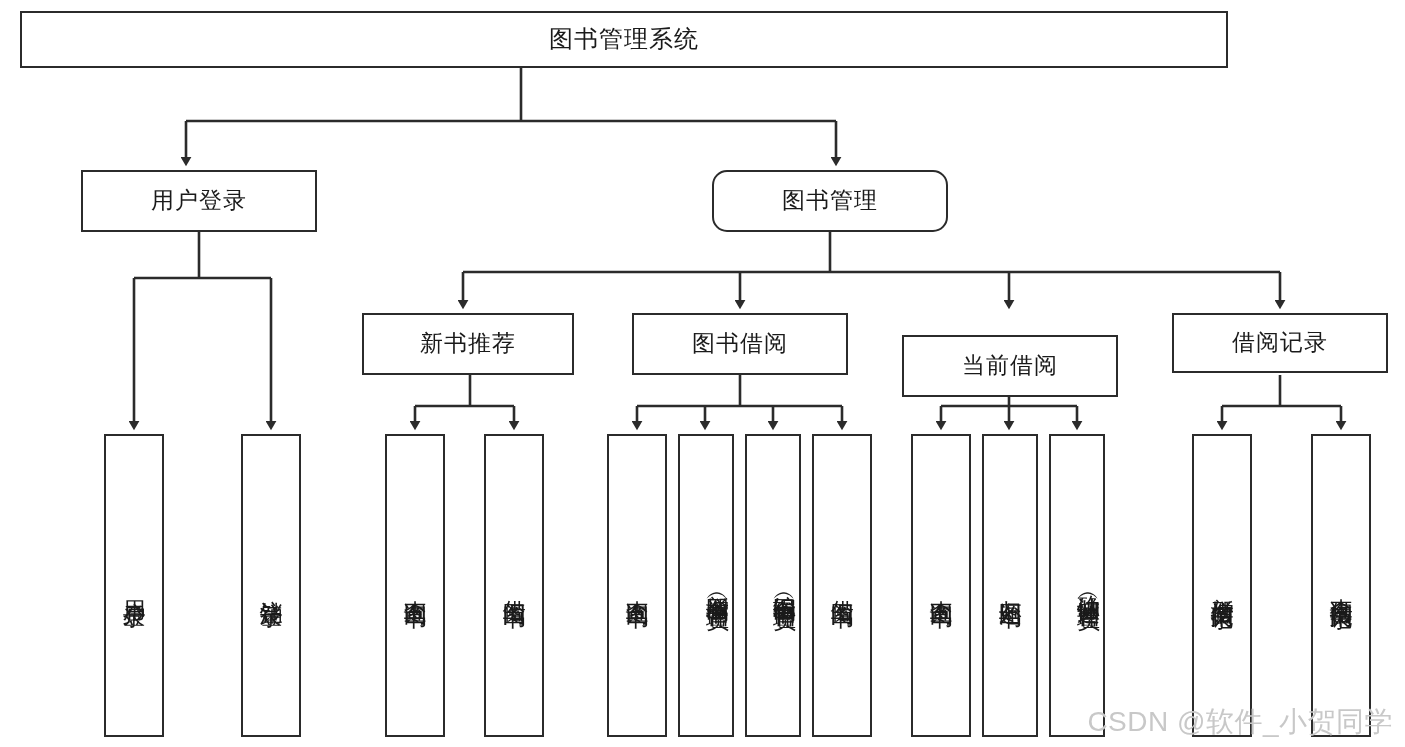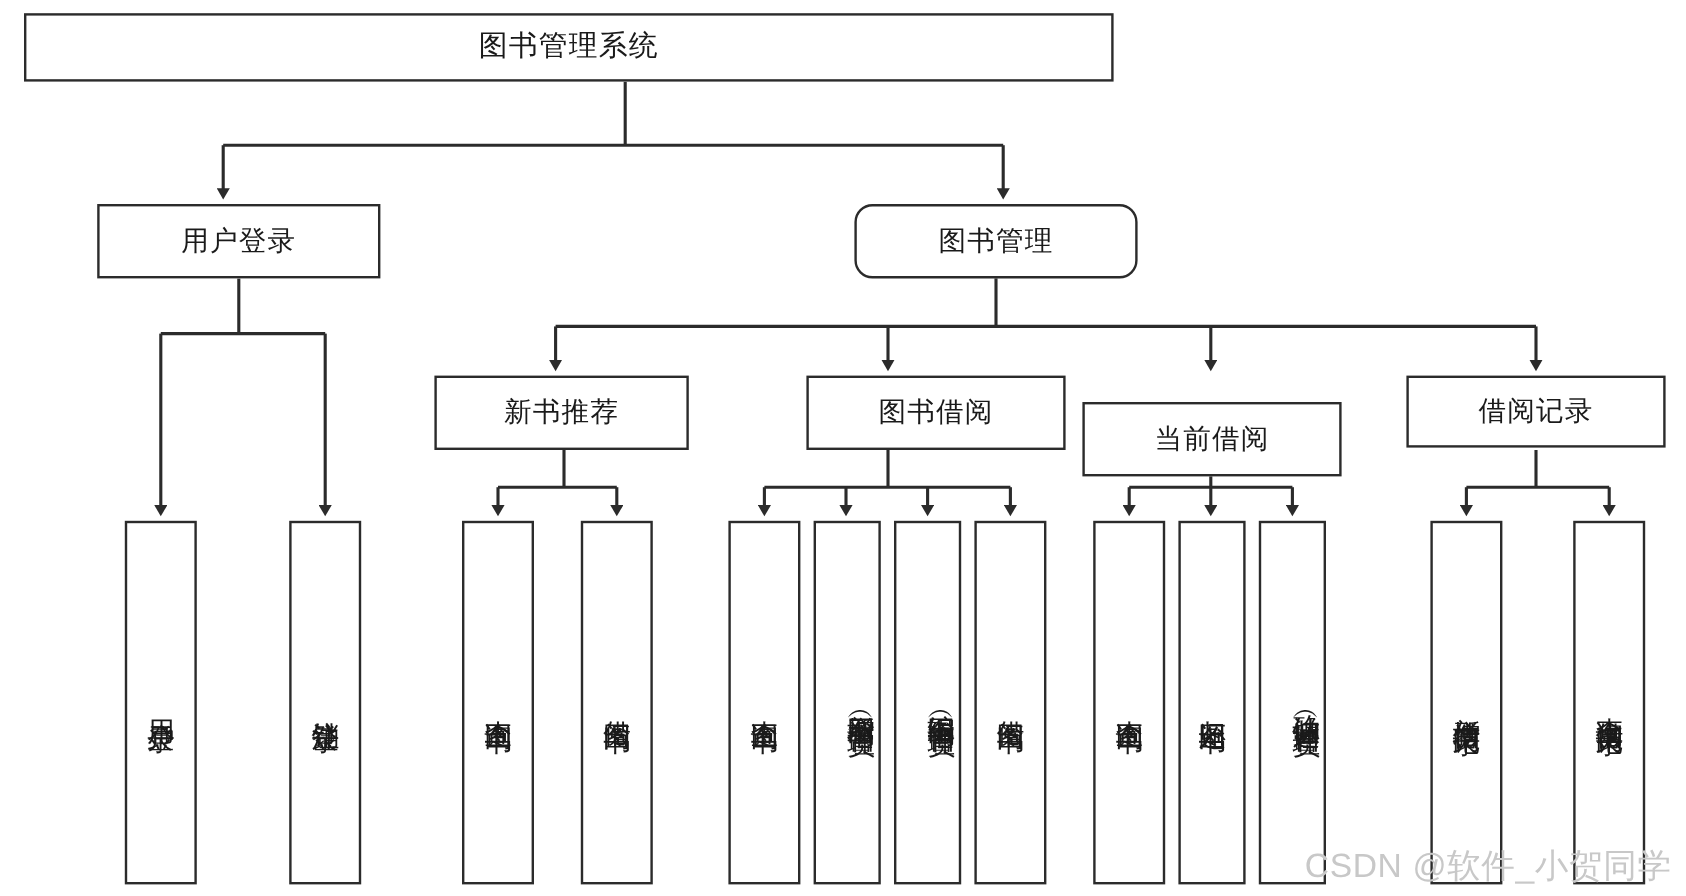--- a/index.html
+++ b/index.html
@@ -117,27 +117,27 @@
       <path d="M1009,406 L1009,423" marker-end="url(#arrow)"></path>
       <path d="M1077,406 L1077,423" marker-end="url(#arrow)"></path>
 
       <path d="M1280,375 L1280,406"></path>
       <path d="M1222,406 L1341,406"></path>
       <path d="M1222,406 L1222,423" marker-end="url(#arrow)"></path>
       <path d="M1341,406 L1341,423" marker-end="url(#arrow)"></path>
     </g>
   </svg>
 
-  <div class="node node-h node-root" style="left:20px; top:11px; width:908px; height:57px;">图书管理系统</div>
+  <div class="node node-h node-root" style="left:20px; top:11px; width:1208px; height:57px;">图书管理系统</div>
 
   <div class="node node-h" style="left:81px; top:170px; width:236px; height:62px;">用户登录</div>
   <div class="node node-h" style="left:712px; top:170px; width:236px; height:62px;border-radius:15px;">图书管理</div>
 
   <div class="node node-h" style="left:362px; top:313px; width:212px; height:62px;">新书推荐</div>
-  <div class="node node-h" style="left:632px; top:313px; width:216px; height:62px;margin-left:40px;">图书借阅</div>
+  <div class="node node-h" style="left:632px; top:313px; width:216px; height:62px;">图书借阅</div>
   <div class="node node-h" style="left:902px; top:313px; width:216px; height:62px;margin-top:22px;">当前借阅</div>
   <div class="node node-h" style="left:1172px; top:313px; width:216px; height:60px;">借阅记录</div>
 
   <div class="node node-v" style="left:104px; top:434px; width:60px; height:303px;">用户登录</div>
   <div class="node node-v" style="left:241px; top:434px; width:60px; height:303px;">注销登录</div>
 
   <div class="node node-v" style="left:385px; top:434px; width:60px; height:303px;">查询图书</div>
   <div class="node node-v" style="left:484px; top:434px; width:60px; height:303px;">借阅图书</div>
 
   <div class="node node-v" style="left:607px; top:434px; width:60px; height:303px;">查询图书</div>

